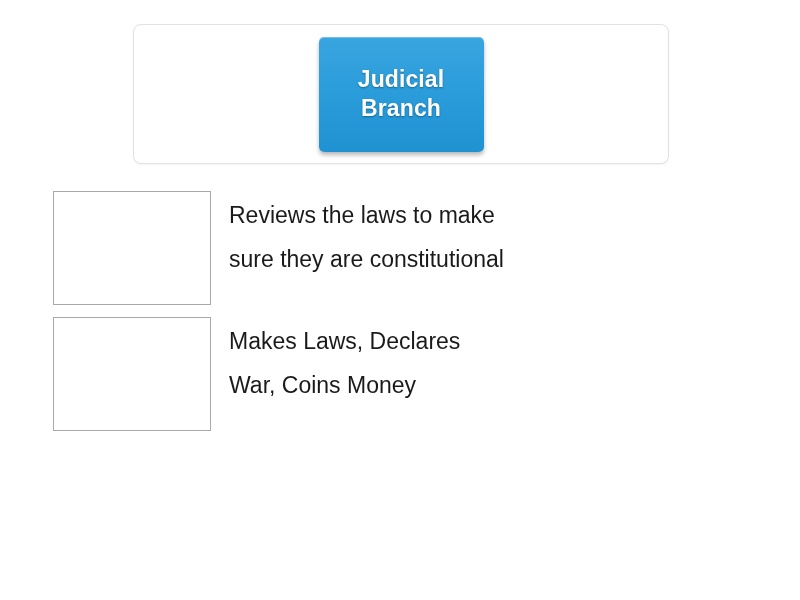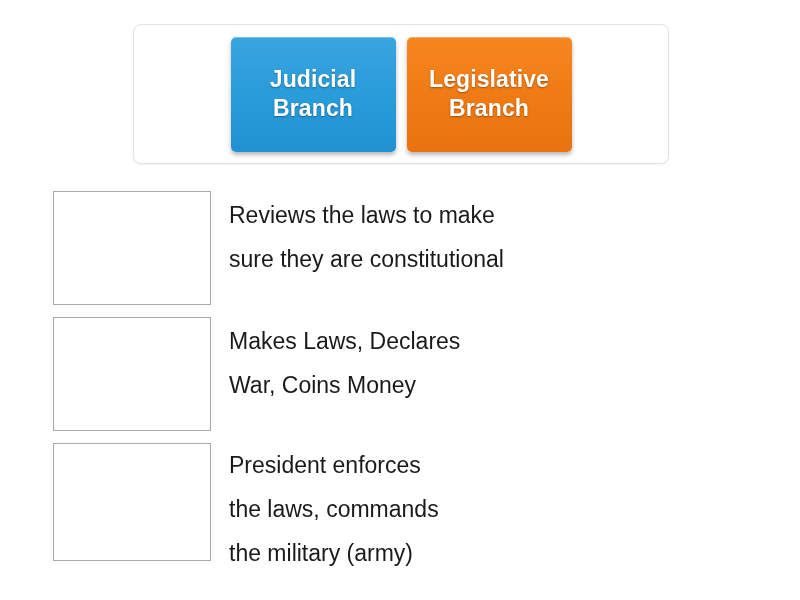--- a/index.html
+++ b/index.html
@@ -123,43 +123,33 @@
 <div id="app">
 
   <div class="tile-tray">
 
     <div class="tile tile-blue">
       <span class="tile-label">Judicial
 Branch</span>
     </div>
 
 
-    <div class="tile tile-orange">
-      <span class="tile-label">Legislative
-Branch</span>
-    </div>
 
   </div>
 
   <div class="rows">
 
     <div class="row" id="row-0">
       <div class="drop-zone"></div>
       <div class="row-text">Reviews the laws to make
 sure they are constitutional</div>
     </div>
 
     <div class="row" id="row-1">
       <div class="drop-zone"></div>
       <div class="row-text">Makes Laws, Declares
 War, Coins Money</div>
     </div>
 
-    <div class="row" id="row-2">
-      <div class="drop-zone"></div>
-      <div class="row-text">President enforces
-the laws, commands
-the military (army)</div>
-    </div>
 
   </div>
 
 </div>
 
 </body></html>

